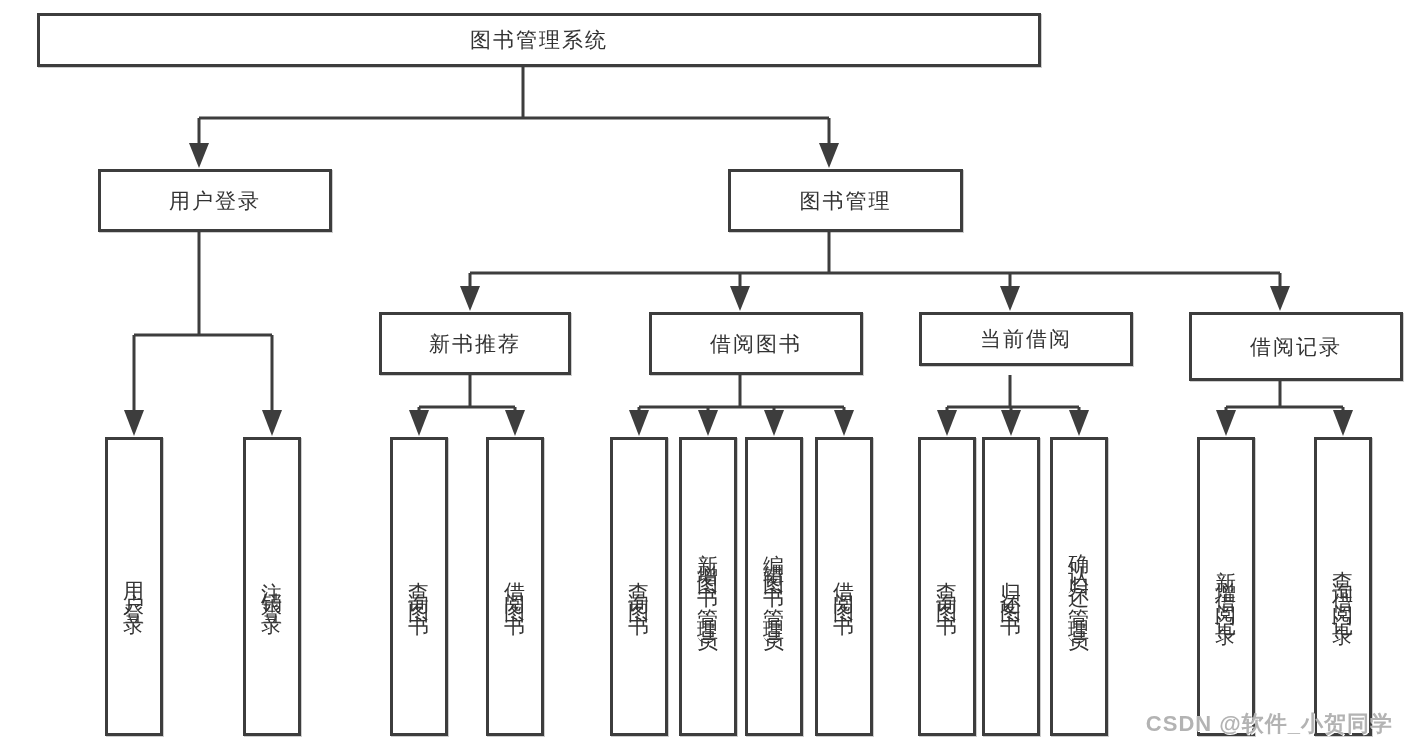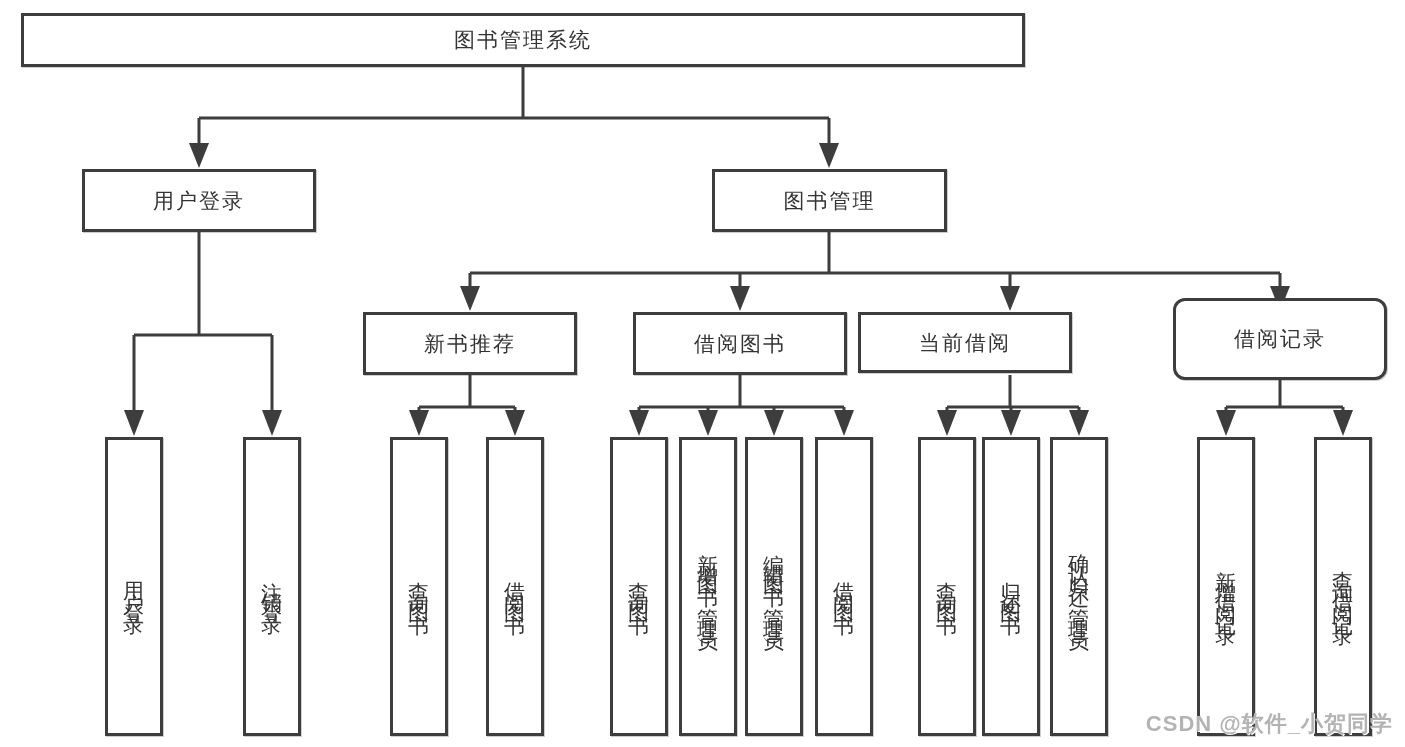--- a/index.html
+++ b/index.html
@@ -31,20 +31,21 @@
     color: #333333;
     display: flex;
     align-items: center;
     justify-content: center;
     box-shadow: 1px 1px 0 rgba(60,60,60,0.25);
   }
   .hbox {
     font-size: 21px;
     letter-spacing: 2px;
     white-space: nowrap;
+    margin-left: 16px;
   }
   .vbox span {
     writing-mode: vertical-rl;
     text-orientation: mixed;
     font-size: 21px;
     letter-spacing: 11px;
     line-height: 1;
     white-space: nowrap;
   }
   .watermark {
@@ -111,30 +112,30 @@
     <span>图书管理系统</span>
   </div>
 
   <div class="node hbox" style="left:82px; top:169px; width:234px; height:63px;">
     <span>用户登录</span>
   </div>
   <div class="node hbox" style="left:712px; top:169px; width:235px; height:63px;">
     <span>图书管理</span>
   </div>
 
-  <div class="node hbox" style="left:363px; top:312px; width:214px; height:63px;">
+  <div class="node hbox" style="left:363px; top:312px; width:192px; height:63px;">
     <span>新书推荐</span>
   </div>
   <div class="node hbox" style="left:633px; top:312px; width:214px; height:63px;">
     <span>借阅图书</span>
   </div>
-  <div class="node hbox" style="left:858px; top:312px; width:214px; height:61px;">
+  <div class="node hbox" style="left:903px; top:312px; width:214px; height:54px;">
     <span>当前借阅</span>
   </div>
-  <div class="node hbox" style="left:1173px; top:298px; width:214px; height:82px;border-radius:12px;">
+  <div class="node hbox" style="left:1173px; top:312px; width:214px; height:69px;">
     <span>借阅记录</span>
   </div>
 
   <div class="node vbox" style="left:105px; top:437px; width:58px; height:299px;">
     <span>用户登录</span>
   </div>
   <div class="node vbox" style="left:243px; top:437px; width:58px; height:299px;">
     <span>注销登录</span>
   </div>
 

